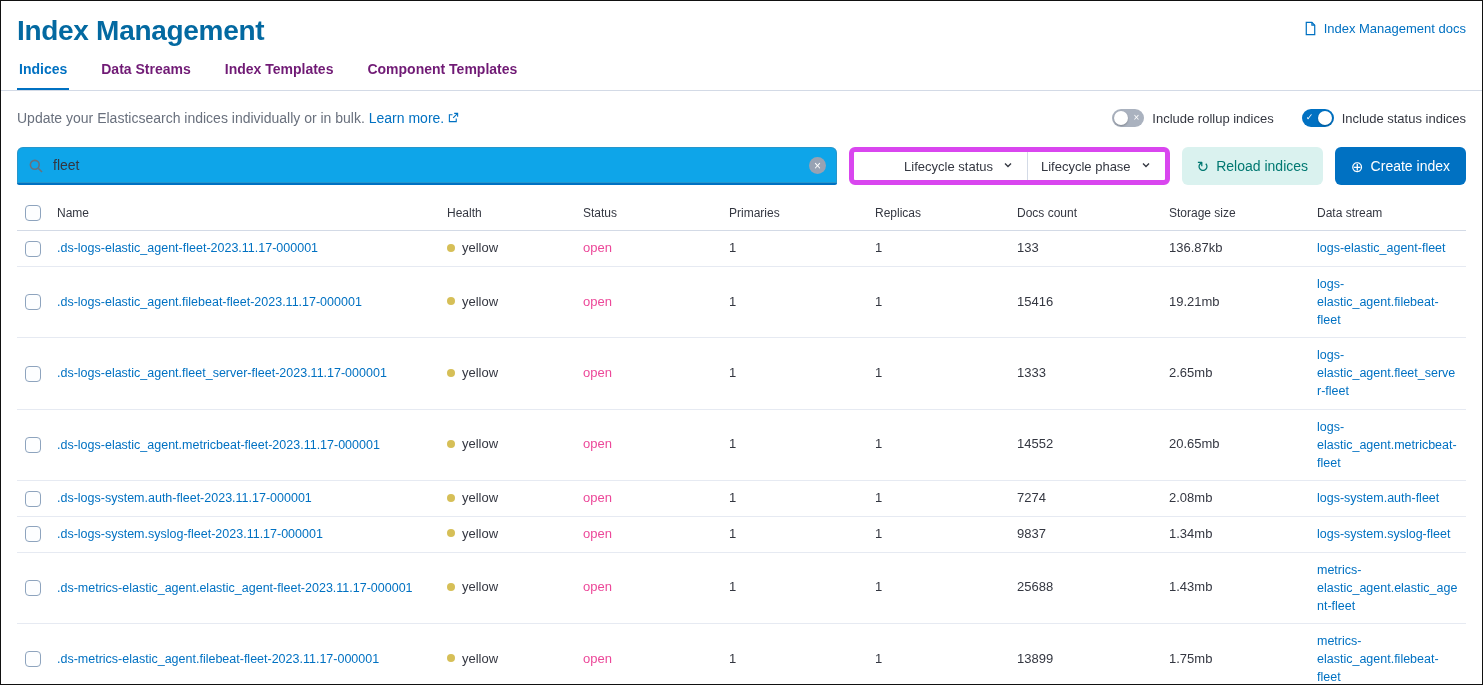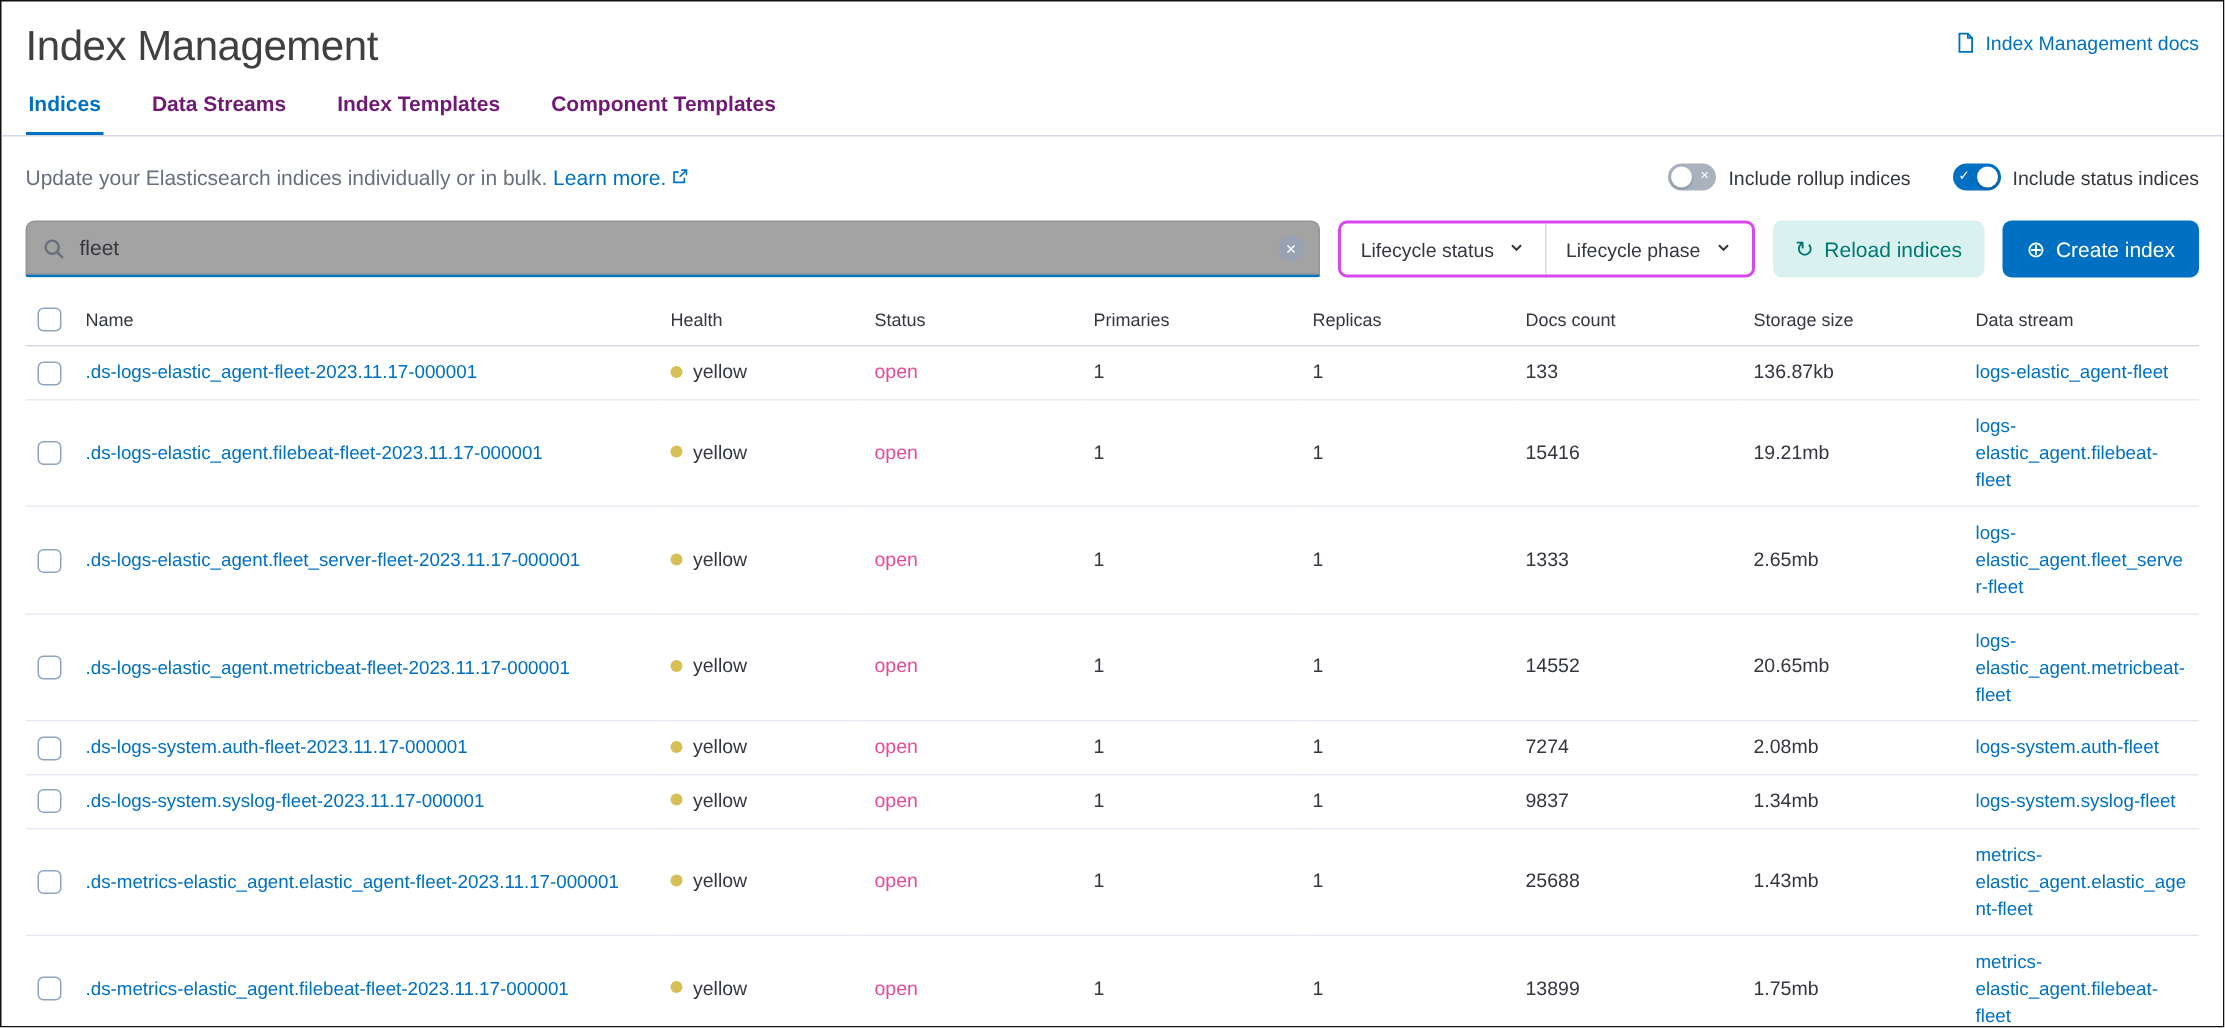--- a/index.html
+++ b/index.html
@@ -16,21 +16,21 @@
     overflow:hidden;
     position:relative;
   }
 
   
   .page-header {
     display:flex; justify-content:space-between; align-items:flex-start;
     padding:14px 16px 0 16px;
   }
   .page-title {
-    margin:0; font-size:28px; font-weight:400; color:#404040; letter-spacing:-0.3px;
+    margin:0; font-size:28px; font-weight:700; color:#0369a1; letter-spacing:-0.3px;
   }
   .docs-link {
     display:inline-flex; align-items:center; gap:6px;
     color:#0071c2; font-size:13px; text-decoration:none; margin-top:6px; cursor:pointer;
   }
   .docs-link svg { display:block; }
 
   
   .tabs {
     display:flex; gap:30px; padding:0 16px;
@@ -69,37 +69,37 @@
   .switch.off .mark { right:5px; }
   .switch.on  .mark { left:4px; font-size:9px; }
 
   
   .search-row { display:flex; gap:12px; margin-top:20px; align-items:center; }
   .search-box { position:relative; flex:1; height:38px; }
   .search-box input {
     width:100%; height:100%;
     border:none; outline:none;
     border-radius:6px 6px 2px 2px;
-    background:#a3a3a3;
+    background:#0ea5e9;
     box-shadow: inset 0 0 0 1px rgba(105,112,125,0.28);
     border-bottom:2px solid #0071c2;
     padding:0 38px 0 36px;
     font-family:inherit; font-size:14px; color:#343741;
   }
   .search-icon { position:absolute; left:11px; top:11px; }
   .clear-btn {
     position:absolute; right:11px; top:10px;
     width:17px; height:17px; border-radius:50%;
     background:#98a2b3; color:#fff;
     display:flex; align-items:center; justify-content:center;
     font-size:12px; line-height:1; cursor:pointer;
   }
   .filter-group {
-    display:flex; height:38px; border:2px solid #d946ef; border-radius:6px;
-    overflow:hidden; background:#fff; flex:none;
+    display:flex; height:38px; border:5px solid #d946ef; border-radius:6px;
+    overflow:hidden; background:#fff; flex:none;padding-left:37px;
   }
   .filter-btn {
     display:flex; align-items:center; gap:9px; padding:0 13px;
     background:none; border:none; cursor:pointer;
     font-family:inherit; font-size:13px; color:#343741;
   }
   .filter-btn + .filter-btn { border-left:1px solid #d3dae6; }
   .btn {
     height:38px; border:none; border-radius:6px;
     display:inline-flex; align-items:center; gap:7px;

